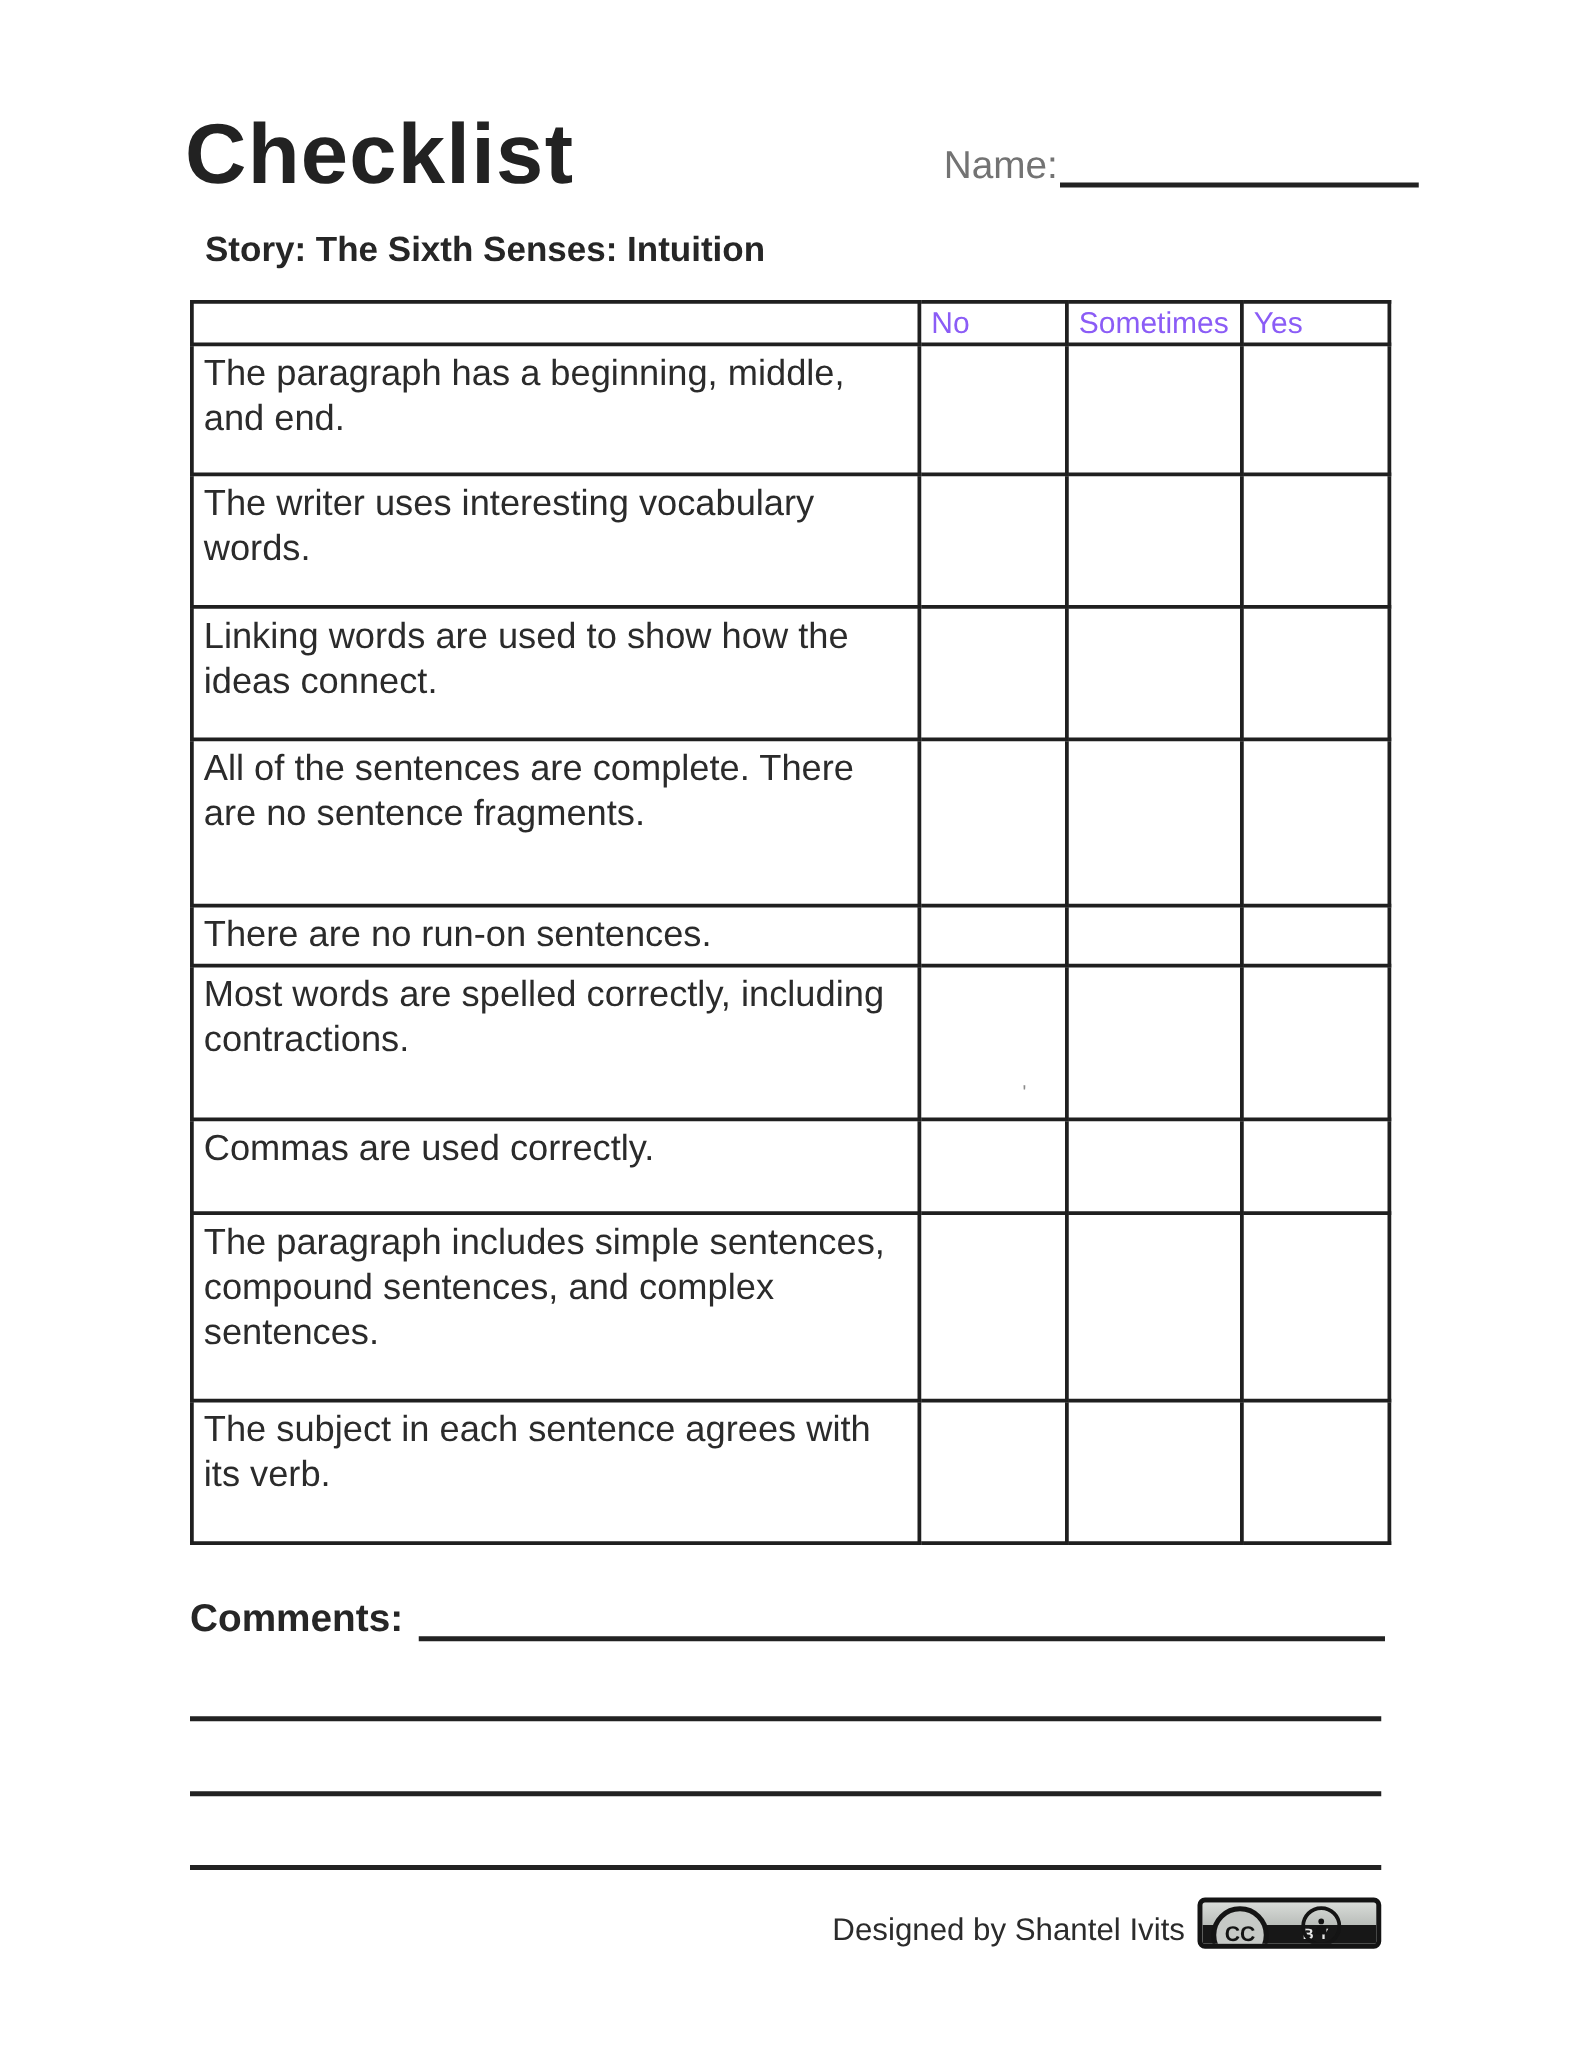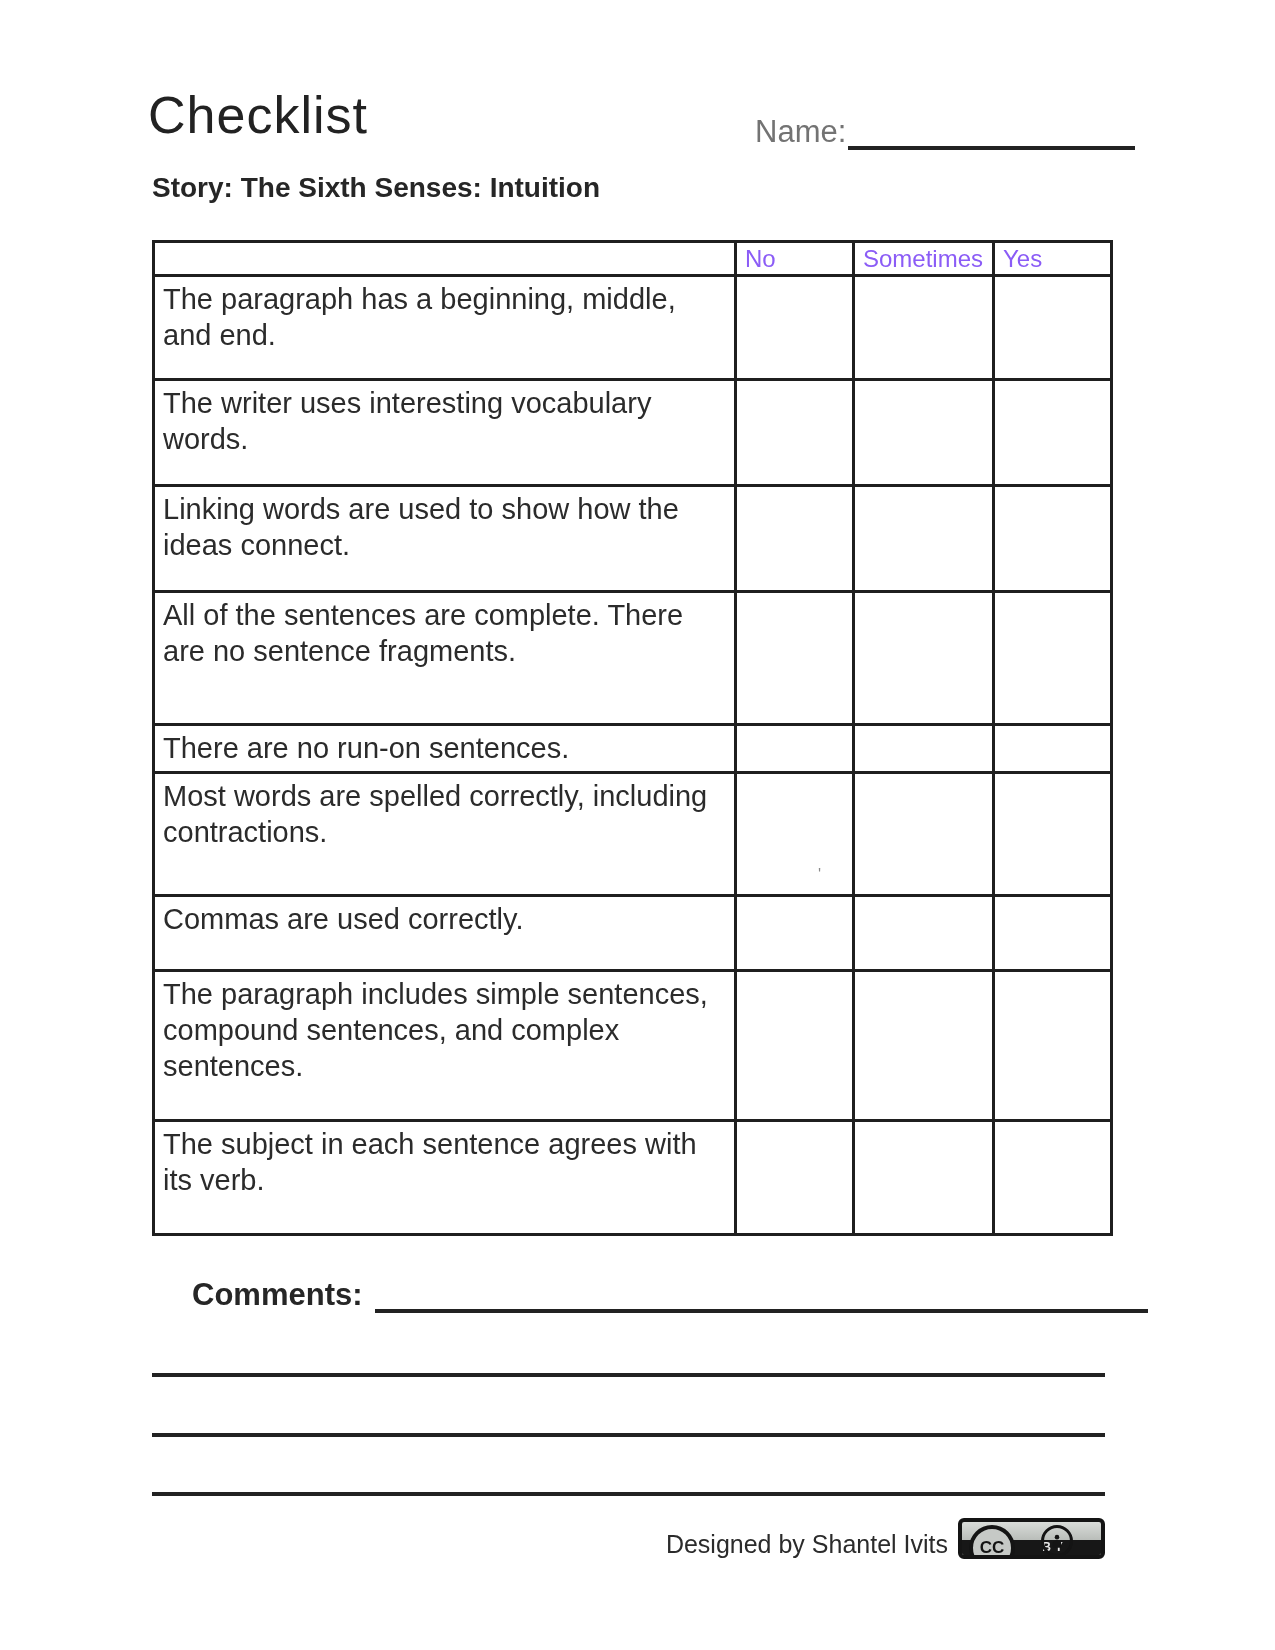--- a/index.html
+++ b/index.html
@@ -7,35 +7,35 @@
     position:relative;
     width:1275px;height:1650px;
     background:#ffffff;
     font-family:"Liberation Sans", sans-serif;
     color:#262626;
     overflow:hidden;
   }
   
   .title{
     position:absolute;left:148px;top:88px;
-    font-size:52px;font-weight:normal;letter-spacing:1px;
+    font-size:68px;font-weight:bold;letter-spacing:1px;
     color:#222;line-height:1.05;margin:0;
   }
   .name-field{
     position:absolute;left:755px;top:112px;width:380px;
     font-size:31px;color:#737373;
     display:flex;align-items:flex-end;
   }
   .name-line{
     flex:1;height:34px;margin-left:2px;
     border-bottom:4px solid #222;
   }
   .subtitle{
     position:absolute;left:148px;top:168px;
-    font-size:28px;font-weight:bold;color:#262626;margin:4px;
+    font-size:28px;font-weight:bold;color:#262626;margin:16px;
   }
   
   table.checklist{
     position:absolute;left:152px;top:240px;
     width:958px;table-layout:fixed;
     border-collapse:collapse;
   }
   table.checklist col.c-desc{width:582px;}
   table.checklist col.c-no{width:118px;}
   table.checklist col.c-some{width:140px;}
@@ -65,21 +65,21 @@
   tbody tr:nth-child(9){height:114px;}
   
   .artifact{
     position:absolute;left:818px;top:866px;
     font-size:16px;color:#8a8a8a;
   }
   
   .comments{
     position:absolute;left:152px;top:1277px;width:956px;
     display:flex;align-items:flex-end;
-    font-size:31px;font-weight:bold;color:#262626;margin-left:40px;
+    font-size:31px;font-weight:bold;color:#262626;
   }
   .comments-line{
     flex:1;height:32px;margin-left:12px;
     border-bottom:4px solid #222;
   }
   .rule{
     position:absolute;left:152px;width:953px;height:0;
     border-top:4px solid #222;
   }
   .rule-1{top:1373px;}

